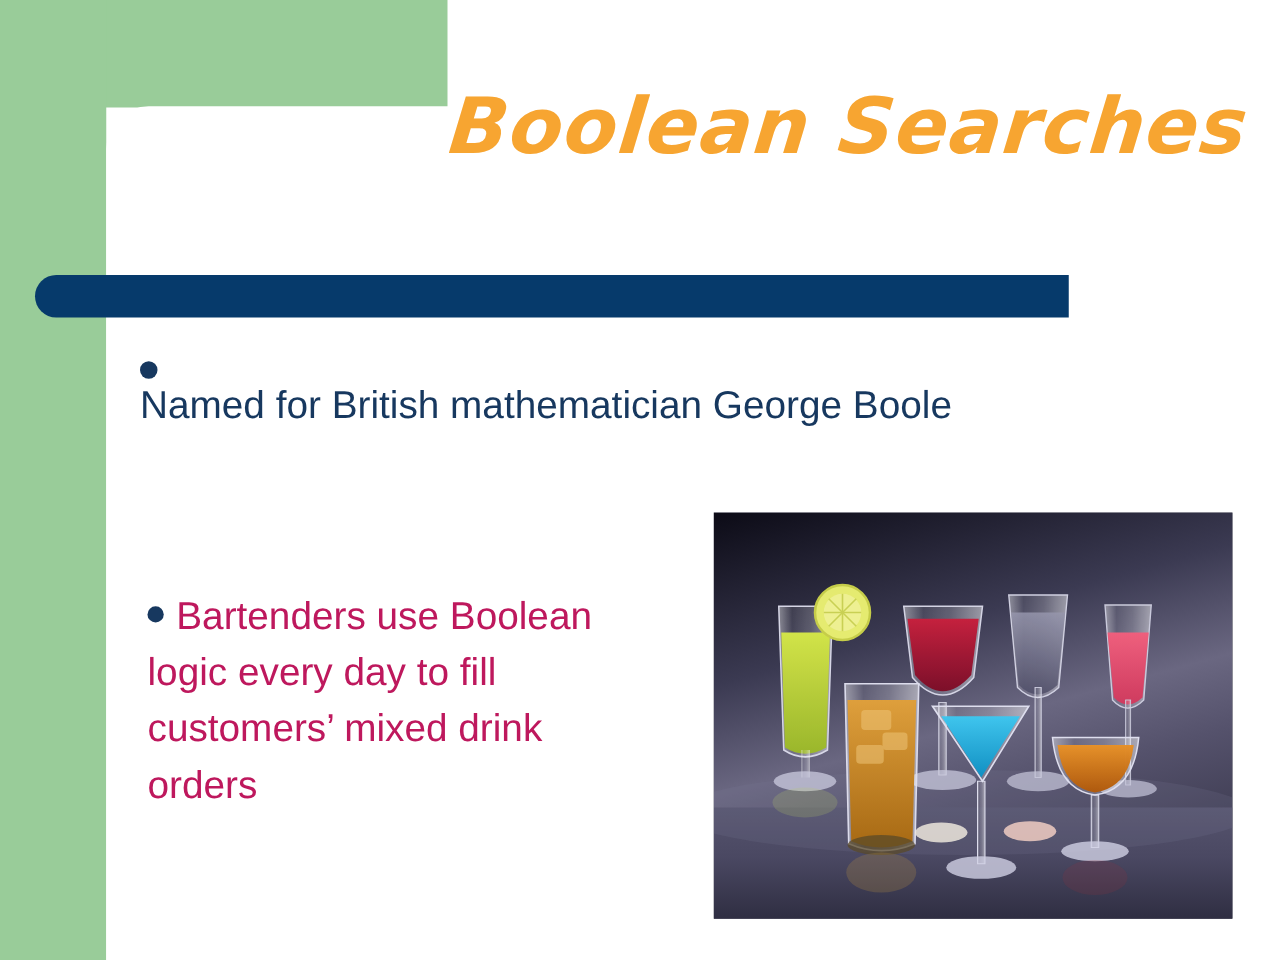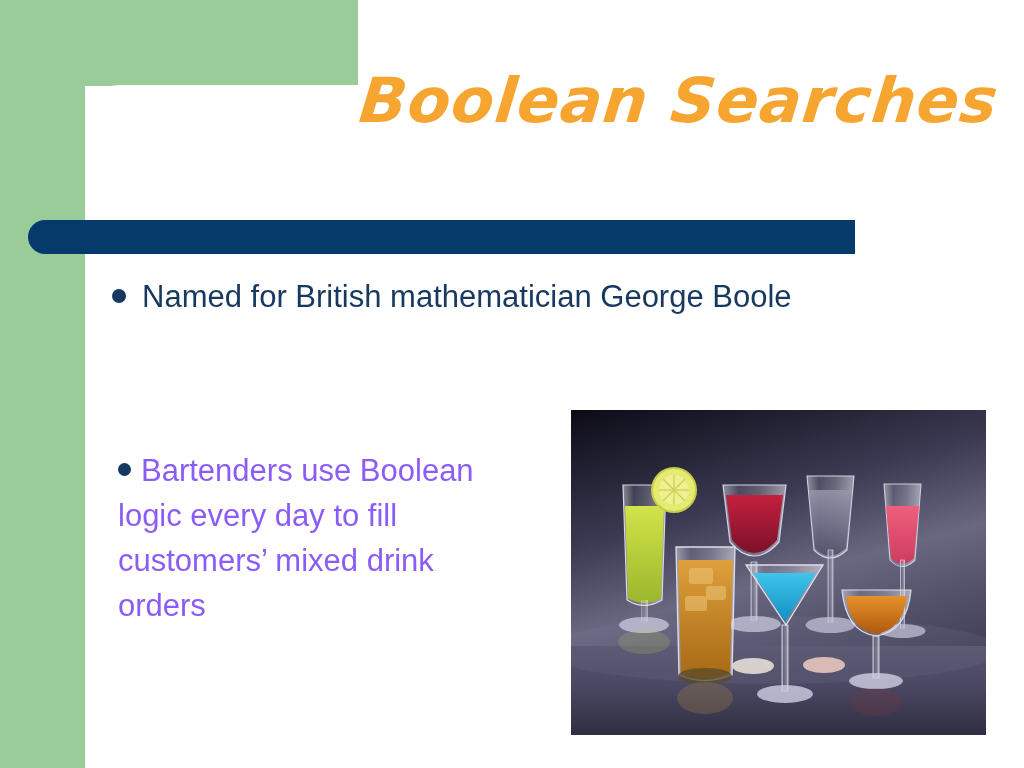--- a/index.html
+++ b/index.html
@@ -85,40 +85,41 @@
     top: 276px;
     width: 890px;
   }
   .bullet-row {
     display: flex;
     align-items: flex-start;
     color: #17385f;
     font-size: 31px;
     line-height: 1.35;
     margin-bottom: 2px;
+    flex-direction: column;
   }
   .bullet-dot {
     flex: 0 0 auto;
     width: 14px;
     height: 14px;
     border-radius: 50%;
     background: #17385f;
     margin-top: 13px;
     margin-right: 16px;
   }
   .bullet-text {
     flex: 1 1 auto;
   }
 
   .bullets-lower {
     position: absolute;
     left: 118px;
-    top: 449px;
+    top: 471px;
     width: 400px;
-    color: #8b5cf6;
+    color: #be185d;
     font-size: 31px;
     line-height: 1.45;
   }
   .inline-dot {
     display: inline-block;
     width: 13px;
     height: 13px;
     border-radius: 50%;
     background: #17385f;
     vertical-align: middle;

